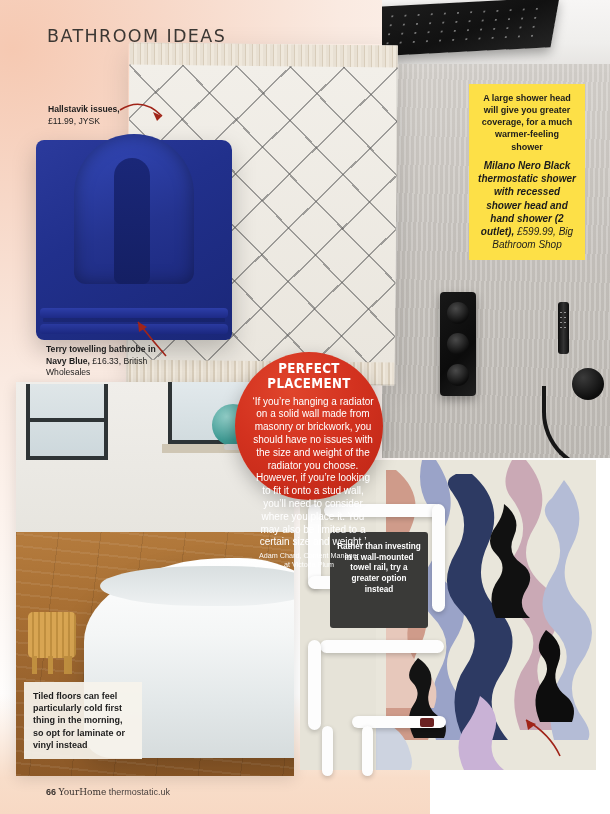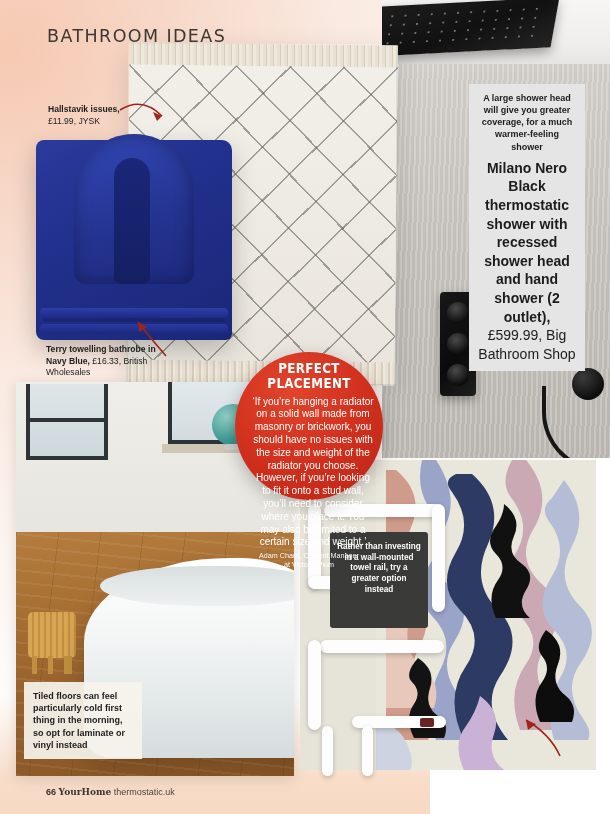--- a/index.html
+++ b/index.html
@@ -206,24 +206,24 @@
 
   
   .callout{
     position:absolute; padding:8px 9px; font-size:8.6px; line-height:1.33;
   }
   .callout .tip{ font-weight:bold; }
   .callout .prod{ font-weight:bold; margin-top:6px; }
   .callout .prod .light{ font-weight:normal; }
 
   .c-shower{
-    left:469px; top:84px; width:116px; background:#e5e5e5; text-align:center; color:#1c1c1c;
+    left:469px; top:84px; width:116px; background:#fde047; text-align:center; color:#1c1c1c;
   }
   .c-shower .tip{ font-size:9px; line-height:1.35; }
-  .c-shower .prod{ font-size:14px; line-height:1.33; }
+  .c-shower .prod{ font-size:10px; line-height:1.33;font-style:italic; }
 
   .c-floor{
     left:24px; top:682px; width:118px; background:rgba(246,243,236,.93); color:#1c1c1c; text-align:left;
   }
   .c-floor .tip{ font-size:9px; line-height:1.36; }
   .c-floor .prod{ font-size:8.5px; }
 
   .c-rail{
     left:330px; top:532px; width:98px; height:96px; background:#3a3a38; color:#fff;
     text-align:center; border-radius:3px; padding:10px 7px 8px;
@@ -254,21 +254,21 @@
     transform:scaleX(.82); margin-bottom:5px;
   }
   .circle .quote{ font-size:10px; line-height:1.28; font-weight:normal;margin-left:8px; }
   .circle .attr{ font-size:7.2px; line-height:1.25; margin-top:2px; font-weight:normal; opacity:.95; }
 
   
   .footer{
     position:absolute; left:46px; top:787px; font-size:9px; color:#3a3330;
   }
   .footer .pg{ font-weight:bold; }
-  .footer .brand{ font-weight:bold; font-family:"DejaVu Serif", serif; }
+  .footer .brand{ font-weight:normal; font-family:"DejaVu Serif", serif; }
   .footer .url{ color:#4a4340; }
 </style>
 </head>
 <body>
 
 <div class="page">
 
   <div class="bg-wash"></div>
   <div class="bg-bottomwash"></div>
 

